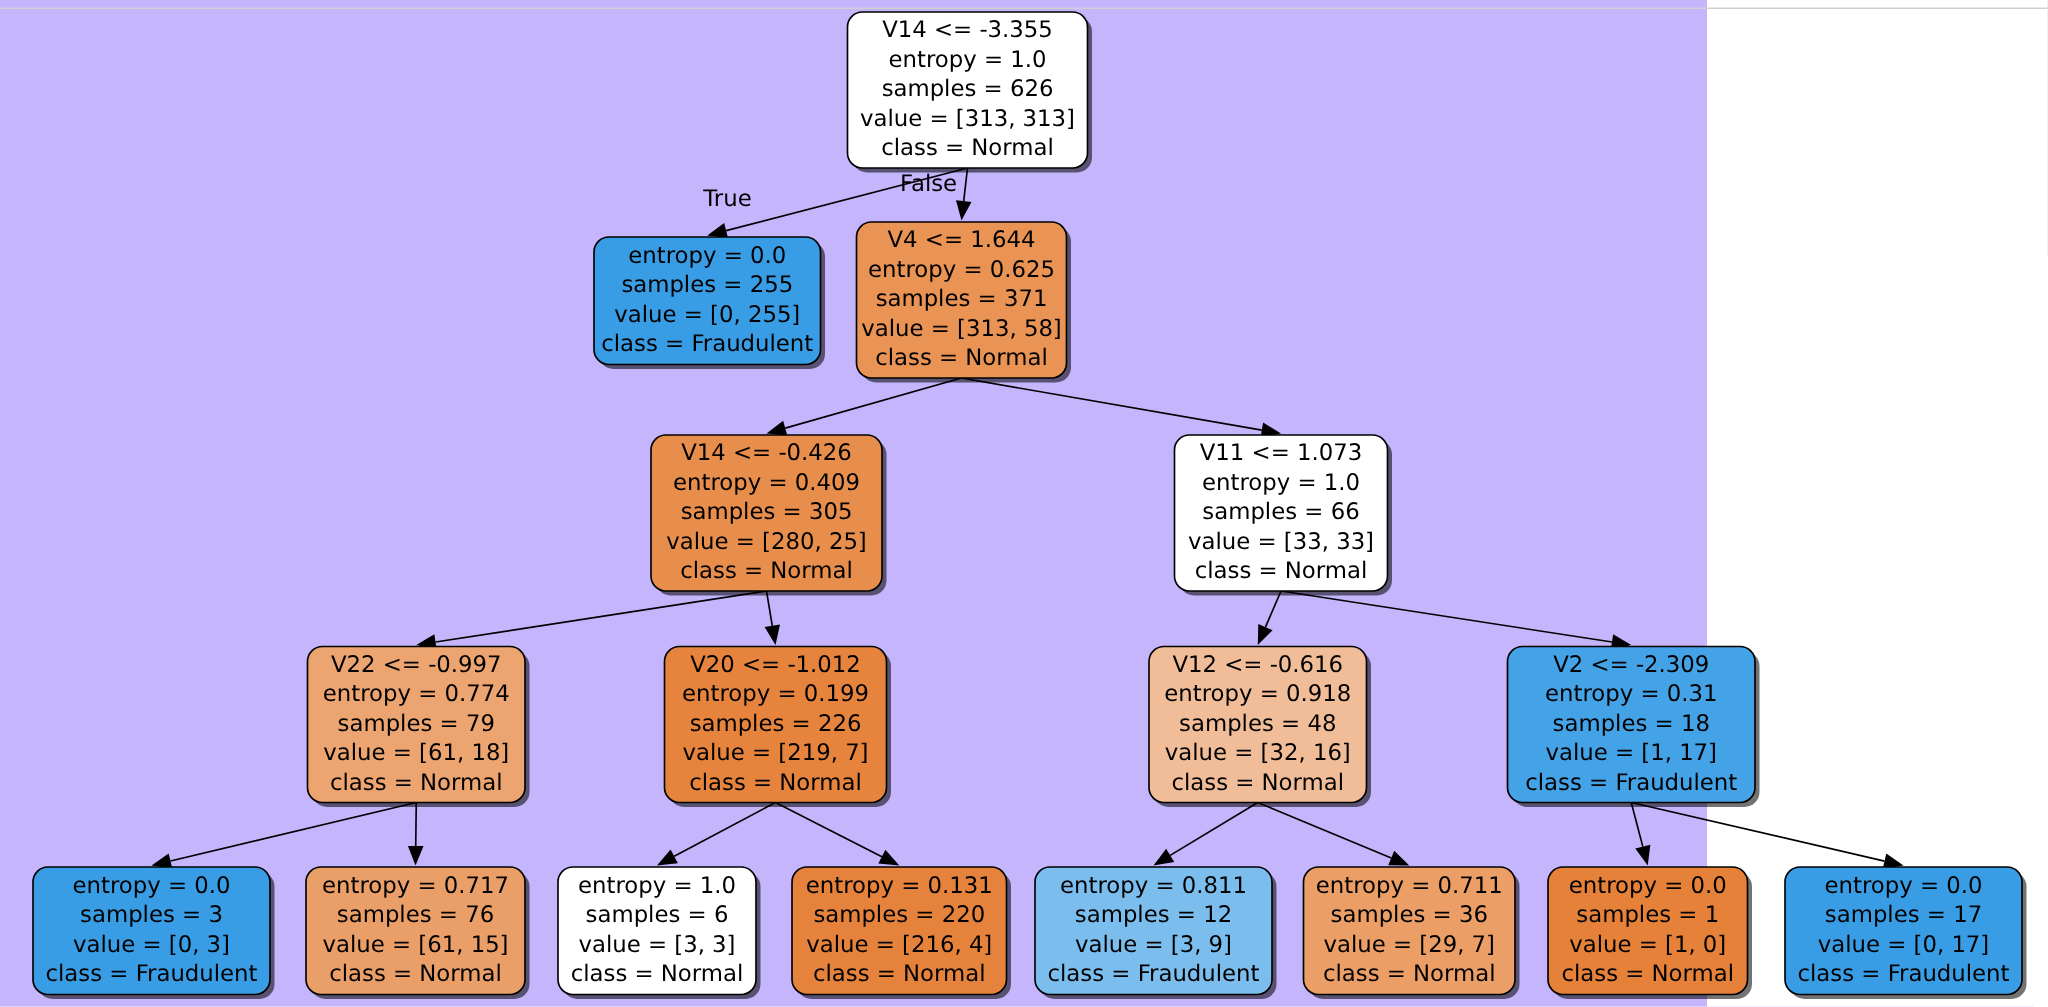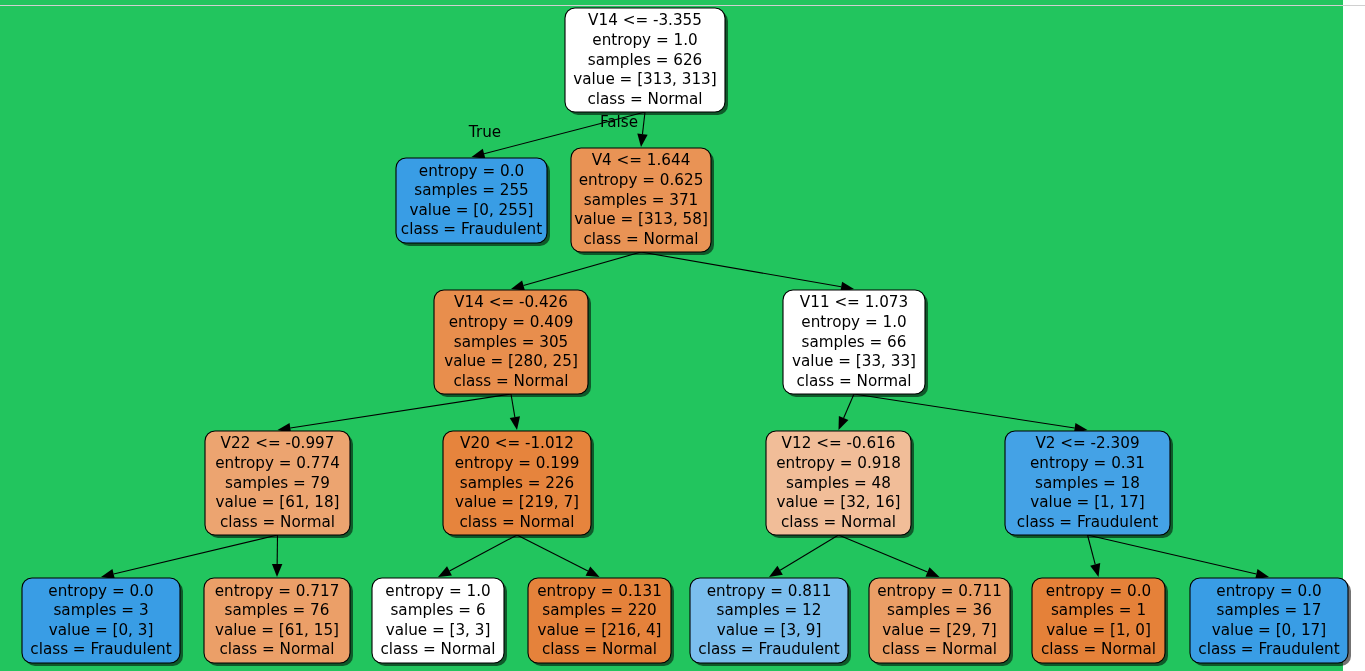--- a/index.html
+++ b/index.html
@@ -9,23 +9,23 @@
     background: #ffffff;
   }
   body {
     width: 1365px;
     height: 671px;
     overflow: hidden;
     font-family: "DejaVu Sans", "Liberation Sans", sans-serif;
   }
   #tree-canvas {
     position: relative;
-    width: 1343px;
+    width: 1138px;
     height: 671px;
-    background: #22c55e;
+    background: #c4b5fd;
   }
   .top-rule {
     position: absolute;
     left: 0;
     top: 5px;
     width: 1365px;
     height: 1px;
     background: #d0d0d0;
   }
   svg.tree-svg {

